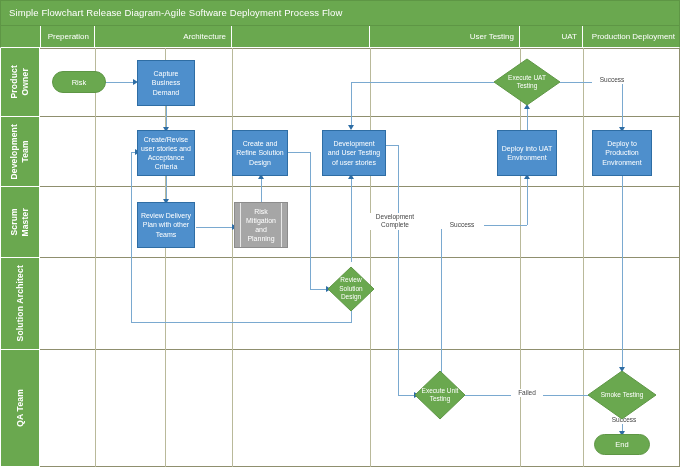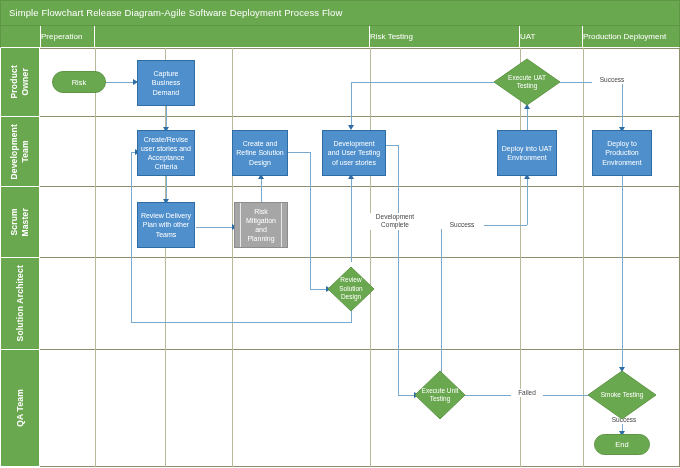--- a/index.html
+++ b/index.html
@@ -18,21 +18,21 @@
 
   
   .colhdr-band{
     position:absolute;left:0;top:26px;width:680px;height:22px;
     background:#6aa84f;box-sizing:border-box;
     border-left:1px solid #5e9645;border-right:1px solid #5e9645;border-bottom:1px solid #ffffff;
   }
   .colhdr{
     position:absolute;top:26px;height:22px;
     box-sizing:border-box;border-right:1px solid #ffffff;
-    color:#ffffff;font-size:8px;line-height:22px;
+    color:#ffffff;font-size:8px;line-height:22px;text-align:right;
     padding-right:5px;white-space:nowrap;
   }
   .colhdr.first{border-left:1px solid #ffffff;}
   .colhdr.last{border-right:none;}
 
   
   .lane-label{
     position:absolute;left:0;width:40px;
     background:#6aa84f;box-sizing:border-box;
     border:1px solid #ffffff;border-top:none;
@@ -115,22 +115,23 @@
 <body>
 
 <div id="canvas">
 
   <div class="title-bar">
     <div class="title-text">Simple Flowchart Release Diagram-Agile Software Deployment Process Flow</div>
   </div>
 
   <div class="colhdr-band"></div>
   <div class="colhdr first" style="left:40px;width:55px;">Preperation</div>
+  <div class="colhdr" style="left:165px;width:67px;">Architecture</div>
   <div class="colhdr" style="left:232px;width:138px;"></div>
-  <div class="colhdr" style="left:370px;width:150px;">Risk Testing</div>
+  <div class="colhdr" style="left:370px;width:150px;">User Testing</div>
   <div class="colhdr last" style="left:583px;width:97px;">Production Deployment</div>
   <div class="colhdr" style="left:520px;width:63px;">UAT</div>
 
   <div class="lane-label" style="top:48px;height:69px;">
       <span>Product
 Owner</span>
     </div>
   <div class="lane-label" style="top:117px;height:70px;">
       <span>Development
 Team</span>

